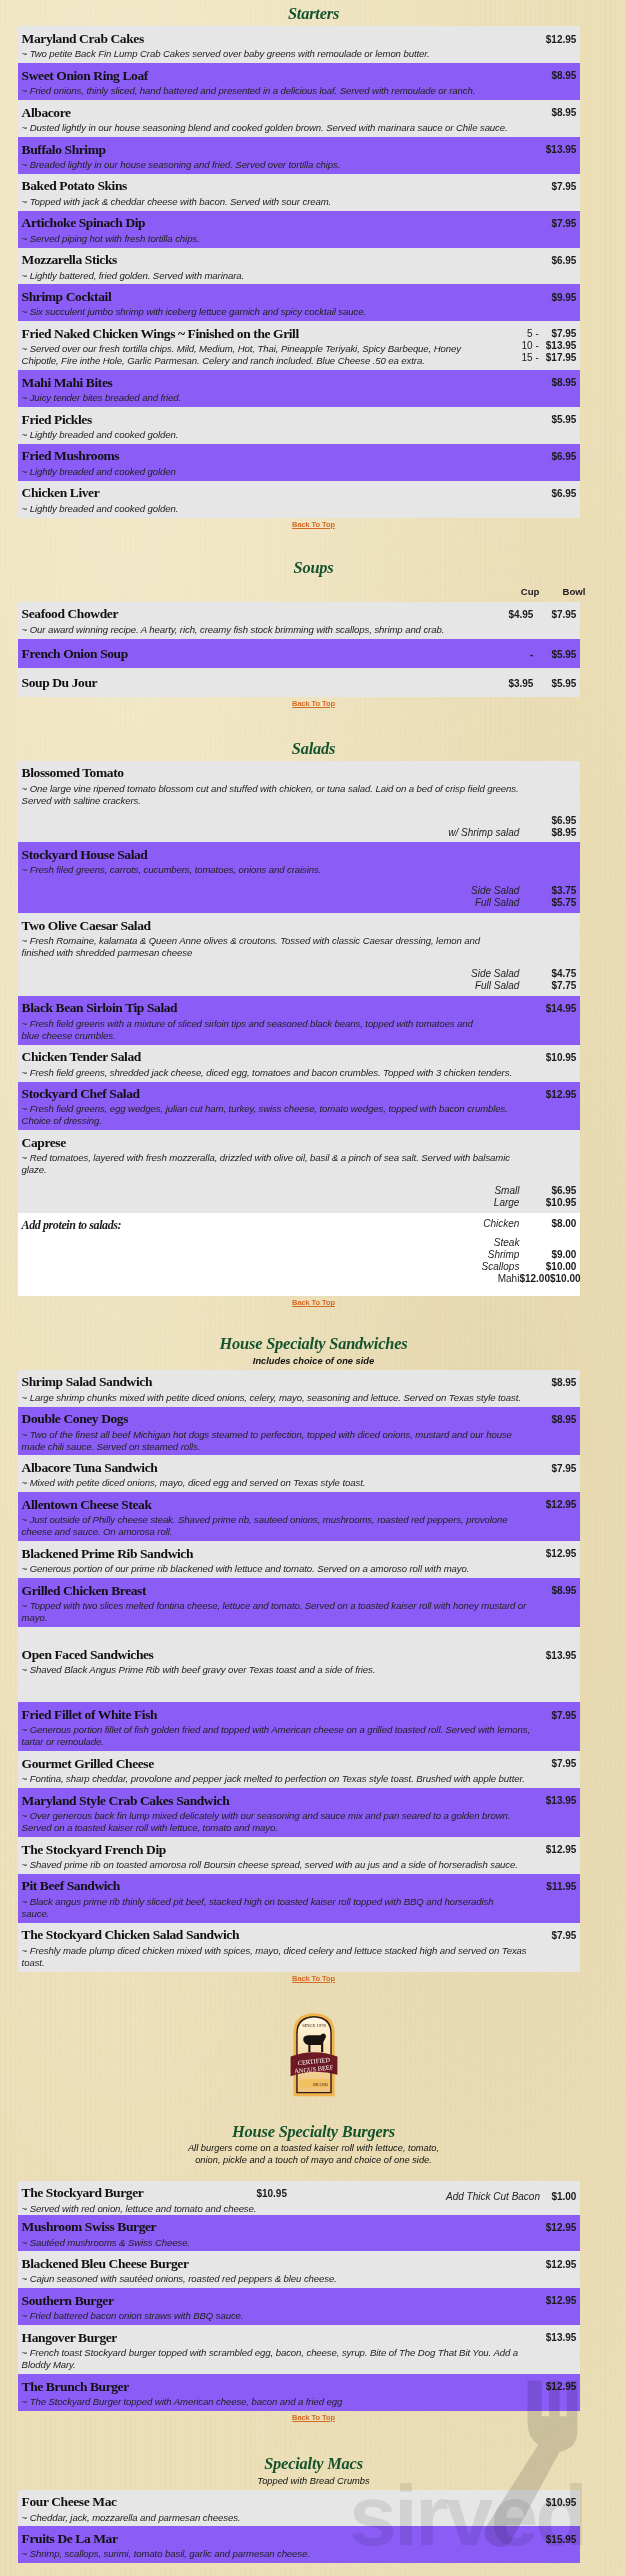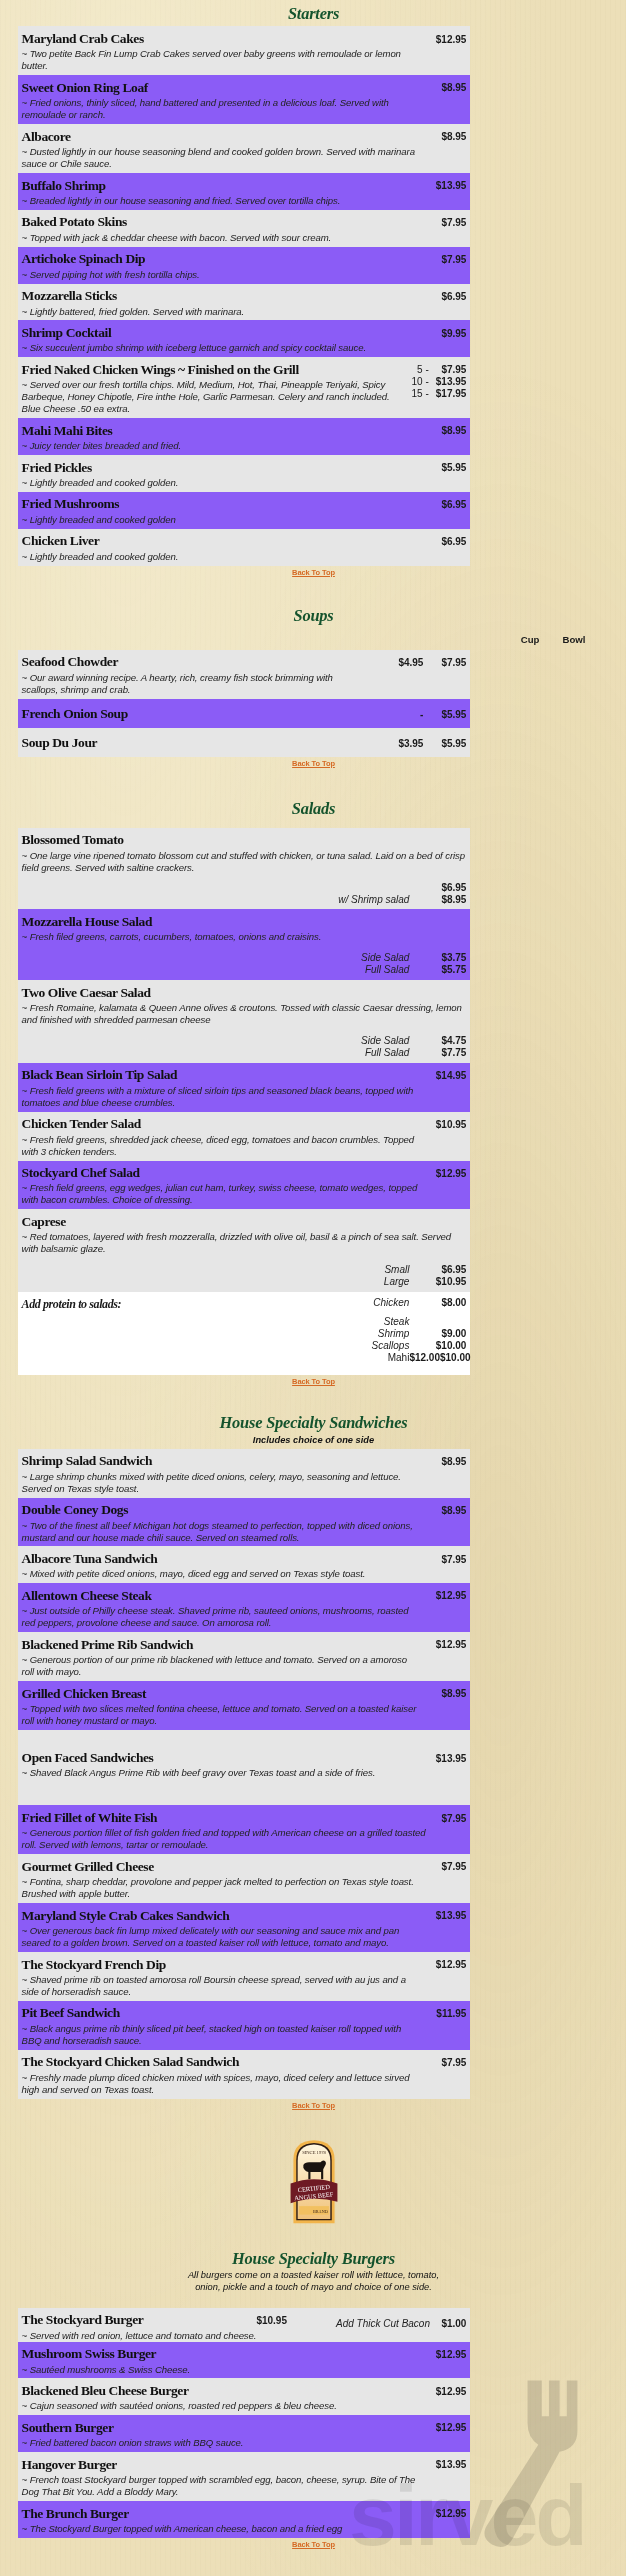--- a/index.html
+++ b/index.html
@@ -34,21 +34,21 @@
     font-style: italic;
     font-size: 9.3px;
     line-height: 12px;
     color: #111;
     margin: 0;
   }
   .section-sub.bold { font-weight: bold; }
 
   .menu-box {
     margin: 0 38px 0 18px;
-    width: 452px;
+    width: 562px;
   }
   .item {
     display: flex;
     justify-content: space-between;
     padding: 2.9px 3.6px 2.9px 3.6px;
     background: #8b5cf6;
   }
   .item.alt { background: #e6e6e6; }
   .item-left { flex: 1; padding-right: 14.3px; }
   .item-name {
@@ -321,37 +321,37 @@
         <div class="soup-row-right item-right">
           <span class="cup">$3.95</span>
           <span class="bowl">$5.95</span>
         </div>
       </div>
     </div>
     <a class="back-top" href="#">Back To Top</a>
   </div>
 
   <div style="margin-top:30px;">
-    <h2 class="section-title" style="margin-bottom:8px;">Salads</h2>
+    <h2 class="section-title" style="margin-bottom:1px;">Salads</h2>
     <div class="menu-box">
       <div class="alt item" style="flex-direction:column;padding:0;">
         <div style="padding:2.9px 3.6px 0 3.6px;">
             <div class="item-name">Blossomed Tomato</div>
             <div class="item-desc" style="max-width:499px;">~ One large vine ripened tomato blossom cut and stuffed with chicken, or tuna salad. Laid on a bed of crisp field greens. Served with saltine crackers.</div>
           </div>
         <div class="variants" style="padding-top:8.6px;padding-bottom:2.9px;">
           <span class="variant-label"></span>
             <span class="variant-price">$6.95</span>
           <span class="variant-label">w/ Shrimp salad</span>
             <span class="variant-price">$8.95</span>
         </div>
       </div>
       <div class="item" style="flex-direction:column;padding:0;">
         <div style="padding:2.9px 3.6px 0 3.6px;">
-            <div class="item-name">Mozzarella House Salad</div>
+            <div class="item-name">Stockyard House Salad</div>
             <div class="item-desc">~ Fresh filed greens, carrots, cucumbers, tomatoes, onions and craisins.</div>
           </div>
         <div class="variants" style="padding-top:8.6px;padding-bottom:4.3px;">
           <span class="variant-label">Side Salad</span>
             <span class="variant-price">$3.75</span>
           <span class="variant-label">Full Salad</span>
             <span class="variant-price">$5.75</span>
         </div>
       </div>
       <div class="alt item" style="flex-direction:column;padding:0;">
@@ -504,21 +504,21 @@
       <div class="item">
         <div class="item-left">
             <div class="item-name">Pit Beef Sandwich</div>
             <div class="item-desc" style="max-width:499px;">~ Black angus prime rib thinly sliced pit beef, stacked high on toasted kaiser roll topped with BBQ and horseradish sauce.</div>
           </div>
         <div class="item-right"><span class="price">$11.95</span></div>
       </div>
       <div class="item alt">
         <div class="item-left">
             <div class="item-name">The Stockyard Chicken Salad Sandwich</div>
-            <div class="item-desc" style="max-width:513px;">~ Freshly made plump diced chicken mixed with spices, mayo, diced celery and lettuce sirved high and served on Texas toast.</div>
+            <div class="item-desc" style="max-width:513px;">~ Freshly made plump diced chicken mixed with spices, mayo, diced celery and lettuce stacked high and served on Texas toast.</div>
           </div>
         <div class="item-right"><span class="price">$7.95</span></div>
       </div>
     </div>
     <a class="back-top" href="#">Back To Top</a>
   </div>
 
   <div class="logo-wrap">
     <svg width="50" height="88" viewBox="0 0 70 124">
       <defs>

